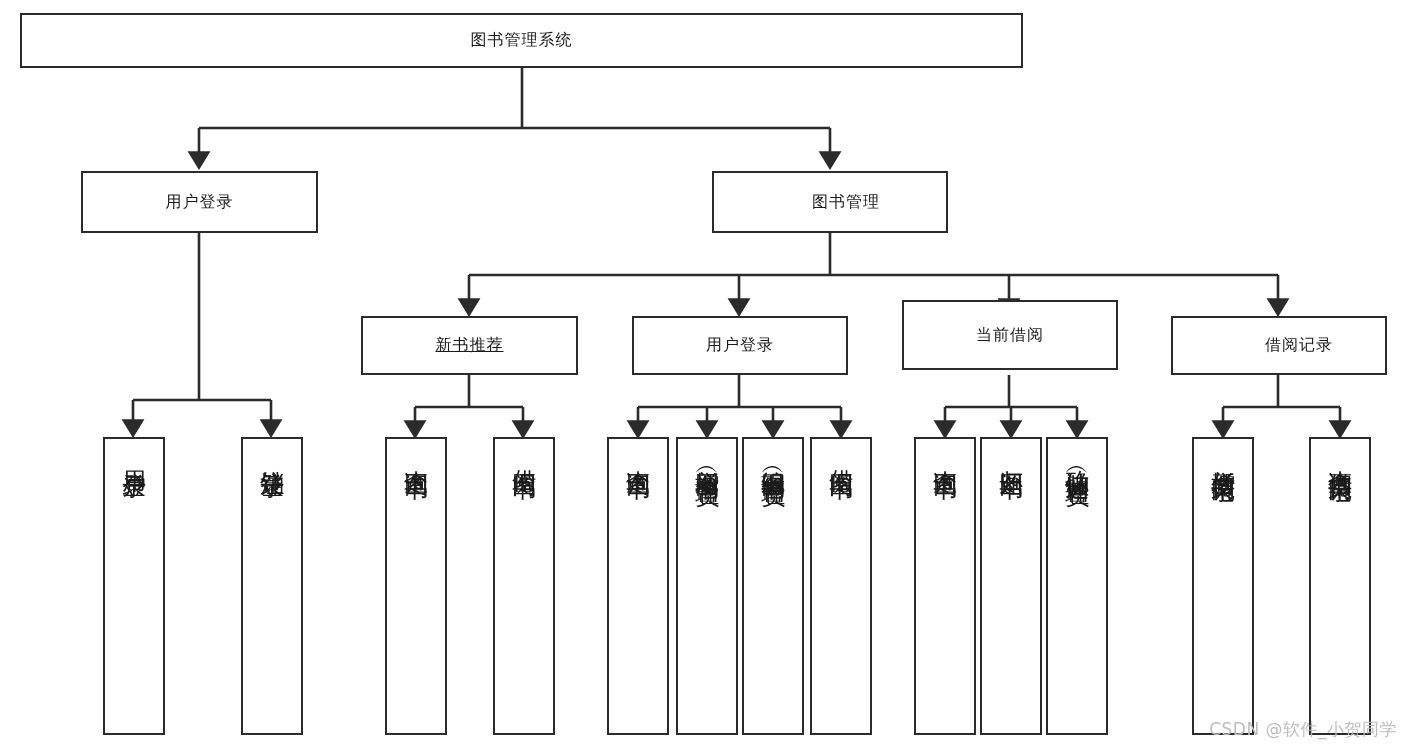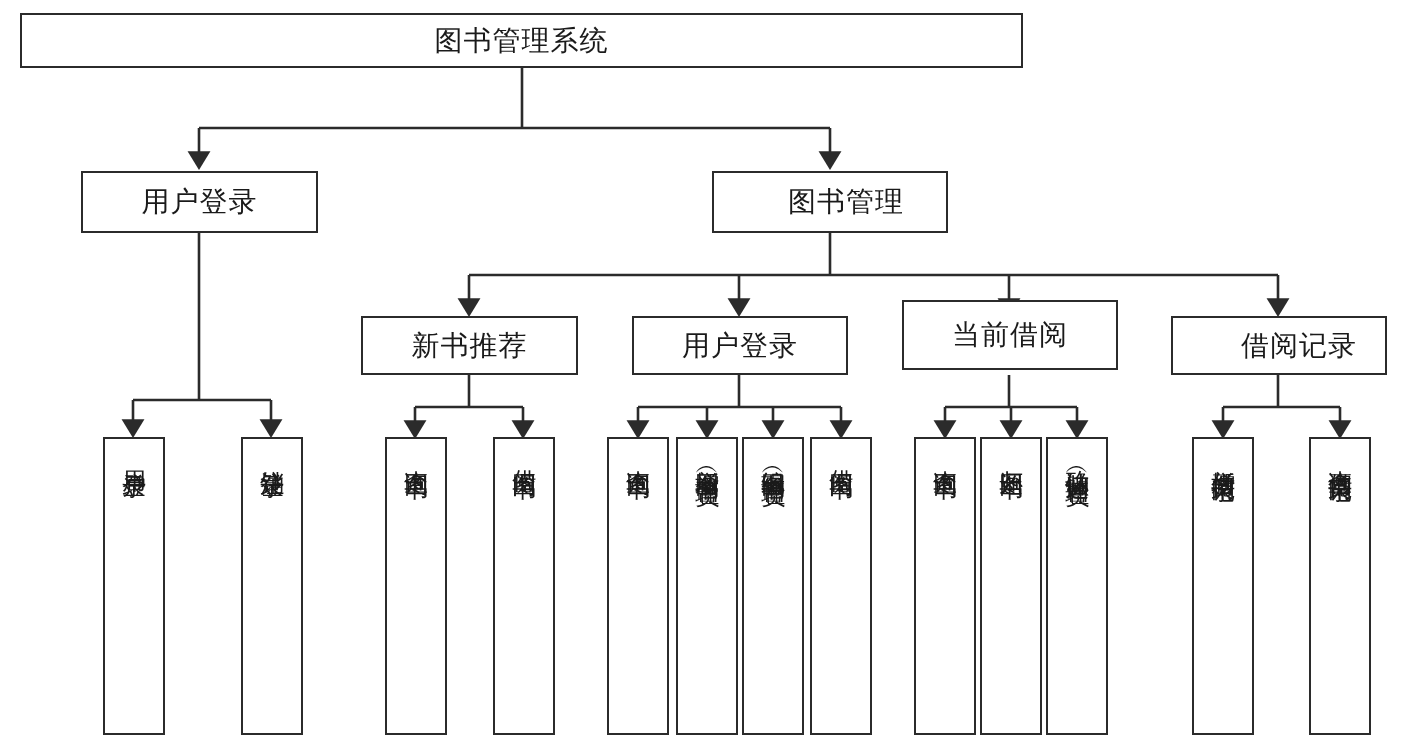--- a/index.html
+++ b/index.html
@@ -28,21 +28,21 @@
     position: absolute;
     box-sizing: border-box;
     background: #ffffff;
     border: 2.5px solid #2b2b2b;
     display: flex;
     align-items: center;
     justify-content: center;
     color: #1a1a1a;
   }
   .node.horiz {
-    font-size: 28px;
+    font-size: 16px;
     letter-spacing: 1px;
   }
   .node.vert {
     align-items: flex-start;
     justify-content: center;
     padding-top: 12px;
   }
   .node.vert .vtext {
     writing-mode: vertical-rl;
     text-orientation: upright;
@@ -120,21 +120,21 @@
     <span>图书管理系统</span>
   </div>
 
   <div class="node horiz" style="left:81px; top:171px; width:237px; height:62px;">
     <span>用户登录</span>
   </div>
   <div class="node horiz" style="left:712px; top:171px; width:236px; height:62px;padding-left:32px;">
     <span>图书管理</span>
   </div>
 
-  <div class="node horiz" style="left:361px; top:316px; width:217px; height:59px;">
+  <div class="node horiz" style="left:361px; top:316px; width:217px; height:59px;text-decoration:underline;">
     <span>新书推荐</span>
   </div>
   <div class="node horiz" style="left:632px; top:316px; width:216px; height:59px;">
     <span>用户登录</span>
   </div>
   <div class="node horiz" style="left:902px; top:300px; width:216px; height:70px;">
     <span>当前借阅</span>
   </div>
   <div class="node horiz" style="left:1171px; top:316px; width:216px; height:59px;padding-left:40px;">
     <span>借阅记录</span>
@@ -177,14 +177,15 @@
     <span class="vtext">确认归还（管理员）</span>
   </div>
 
   <div class="node vert" style="left:1192px; top:437px; width:62px; height:298px;">
     <span class="vtext">新增借阅记录</span>
   </div>
   <div class="node vert" style="left:1309px; top:437px; width:62px; height:298px;">
     <span class="vtext">查询借阅记录</span>
   </div>
 
+  <div class="watermark">CSDN @软件_小贺同学</div>
 
 </div>
 
 </body></html>

